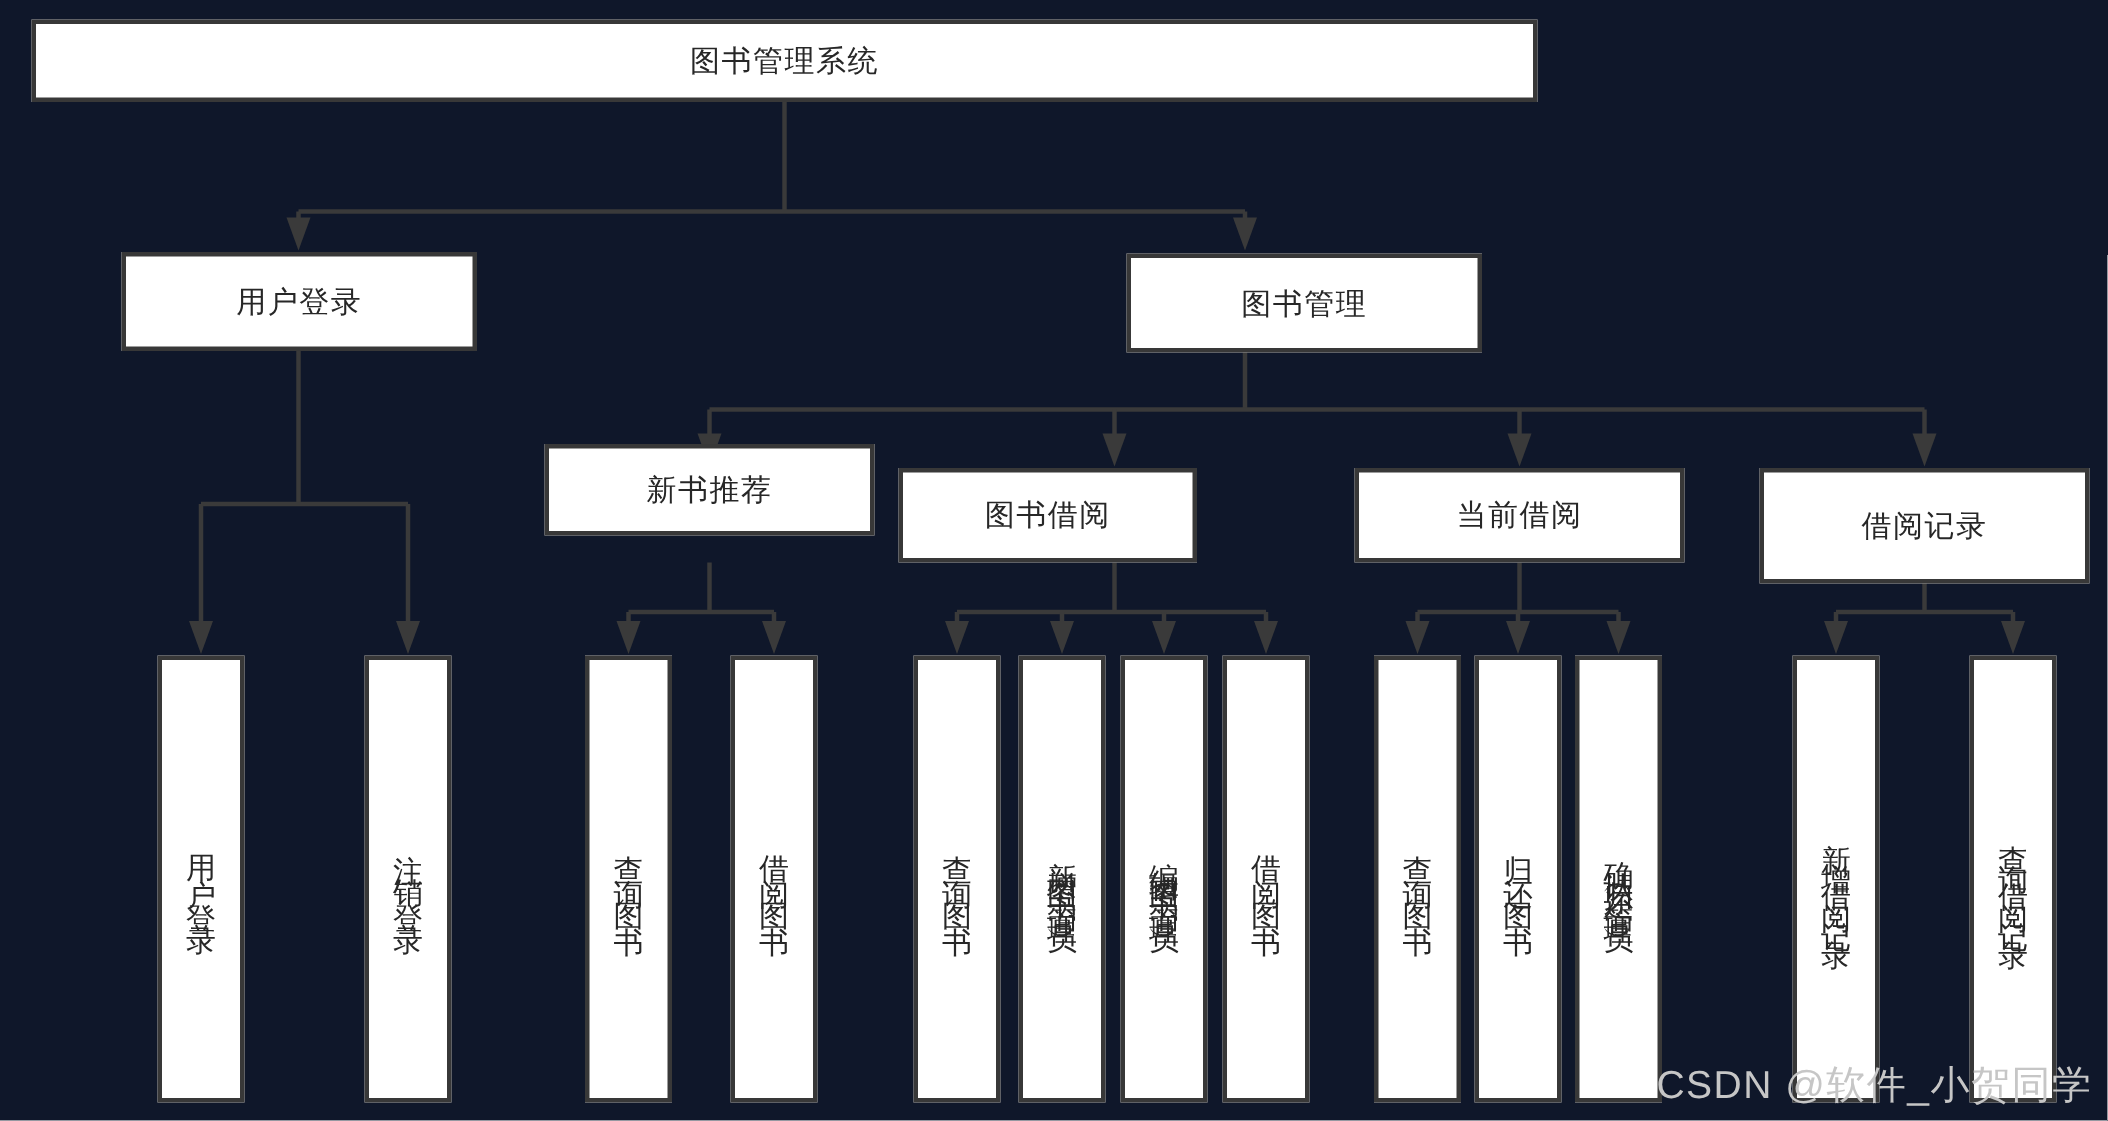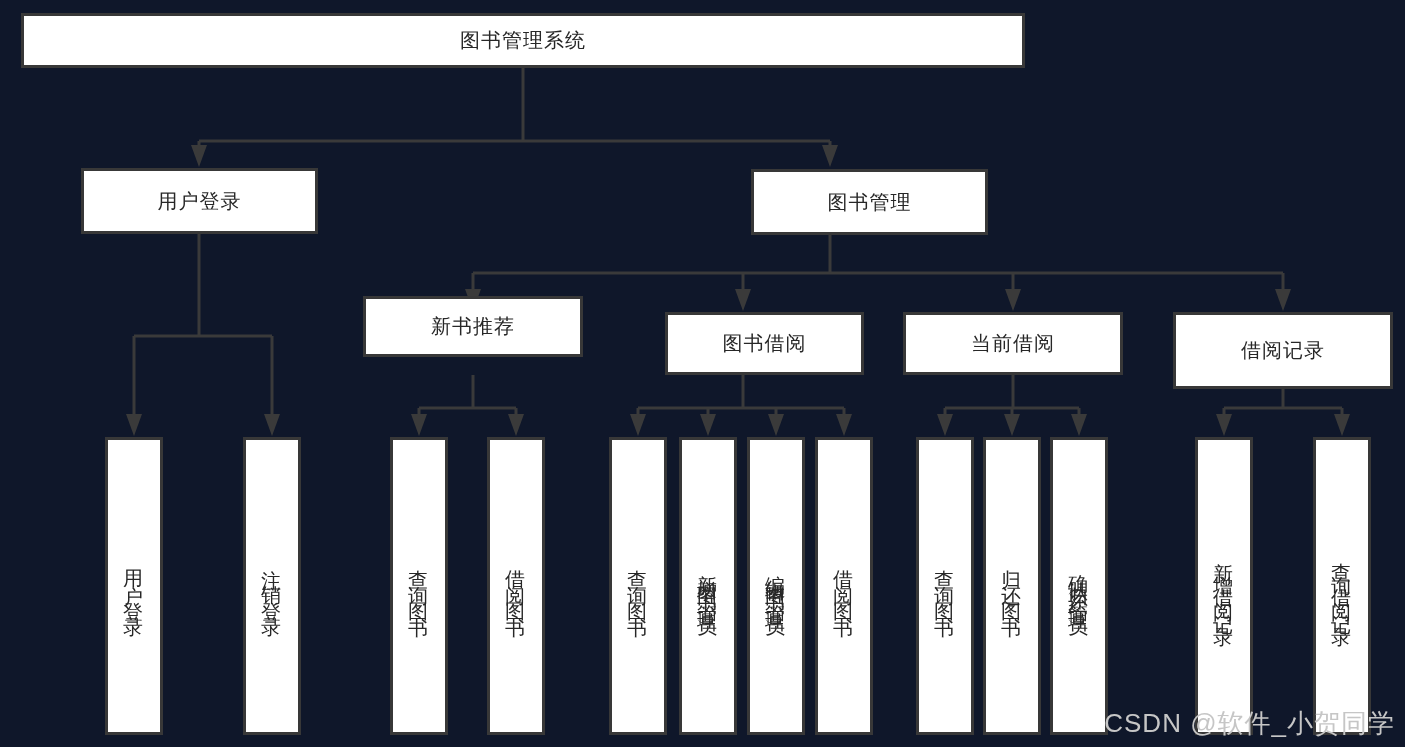--- a/index.html
+++ b/index.html
@@ -135,21 +135,21 @@
   <div class="node" style="left:81px;top:168px;width:237px;height:66px;">
     <span>用户登录</span>
   </div>
   <div class="node" style="left:711px;top:169px;width:237px;height:66px;margin-left:40px;">
     <span>图书管理</span>
   </div>
 
   <div class="node" style="left:363px;top:296px;width:220px;height:61px;">
     <span>新书推荐</span>
   </div>
-  <div class="node" style="left:665px;top:312px;width:199px;height:63px;font-family:Liberation Mono, monospace;">
+  <div class="node" style="left:599px;top:312px;width:199px;height:63px;font-family:Liberation Mono, monospace;">
     <span>图书借阅</span>
   </div>
   <div class="node" style="left:903px;top:312px;width:220px;height:63px;">
     <span>当前借阅</span>
   </div>
   <div class="node" style="left:1173px;top:312px;width:220px;height:77px;">
     <span>借阅记录</span>
   </div>
 
   <div class="node vnode" style="left:105px;">

